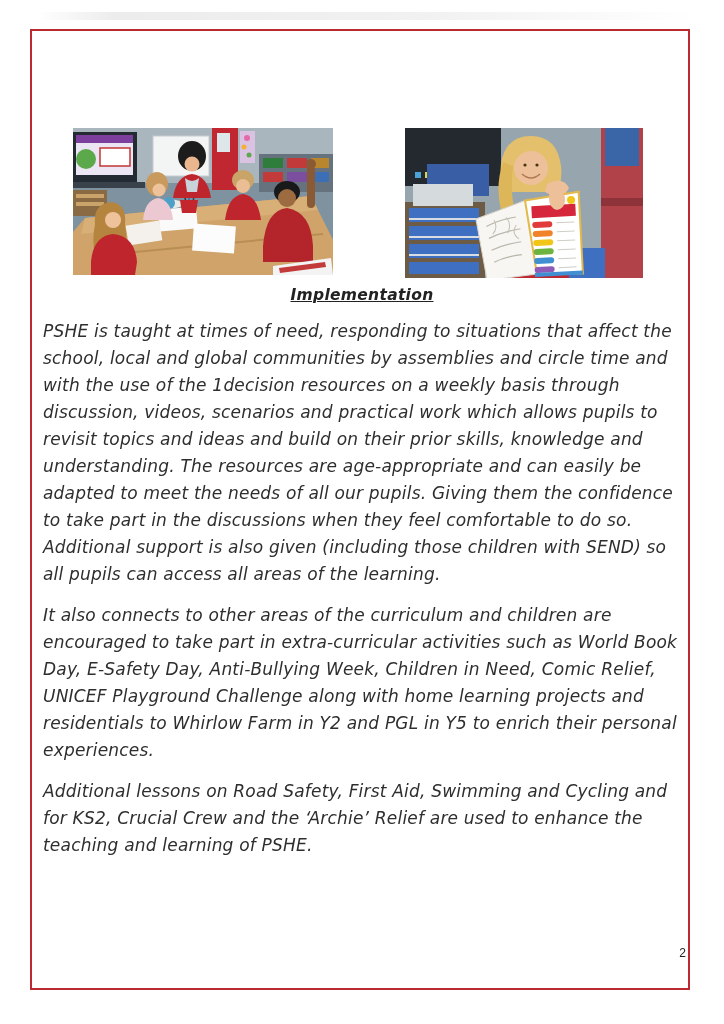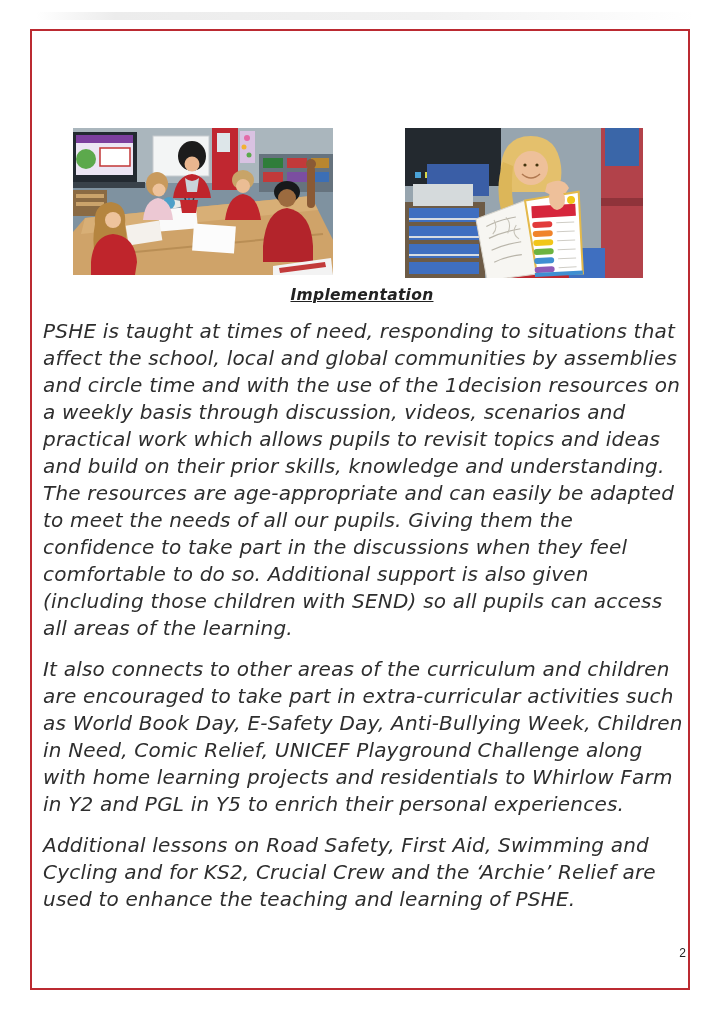--- a/index.html
+++ b/index.html
@@ -35,21 +35,21 @@
     letter-spacing:.3px;
     color:#222;
   }
   .doc-heading span{text-decoration:underline;}
   .doc-body{
     position:absolute;left:43px;top:318px;width:644px;
     color:#2e2e2e;
   }
   .doc-body p{
     margin:0 0 14px 0;
-    font-size:20px;
+    font-size:17px;
     font-style:italic;
     line-height:27px;
     letter-spacing:.2px;
     text-align:left;
   }
   .page-number{
     position:absolute;left:620px;top:946px;width:66px;
     text-align:right;
     font-size:12px;color:#222;
     font-family:"Liberation Sans", sans-serif;

